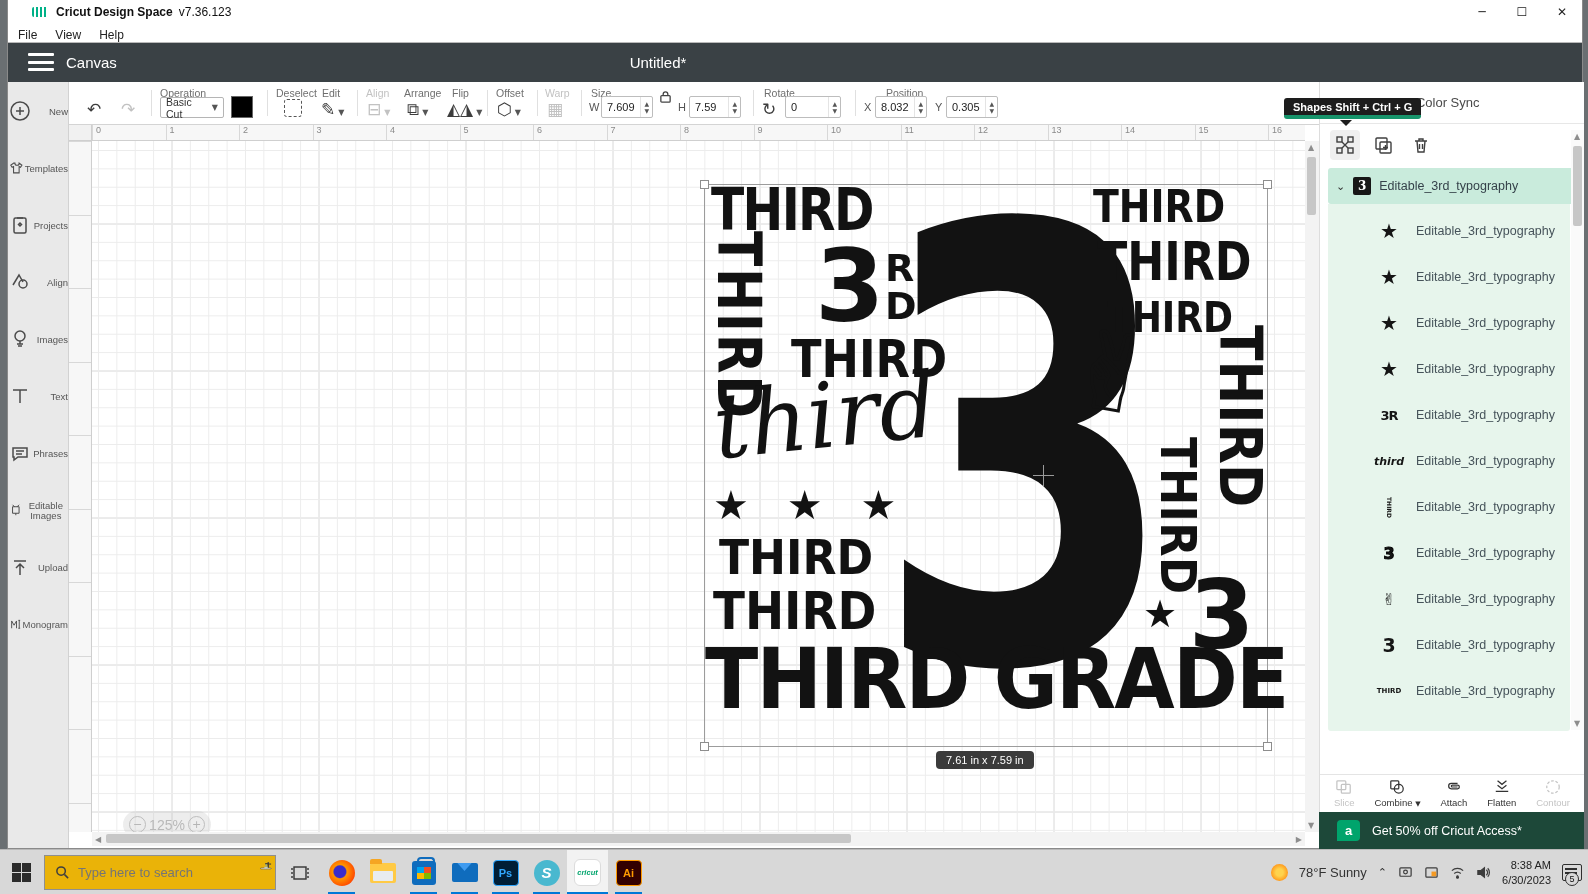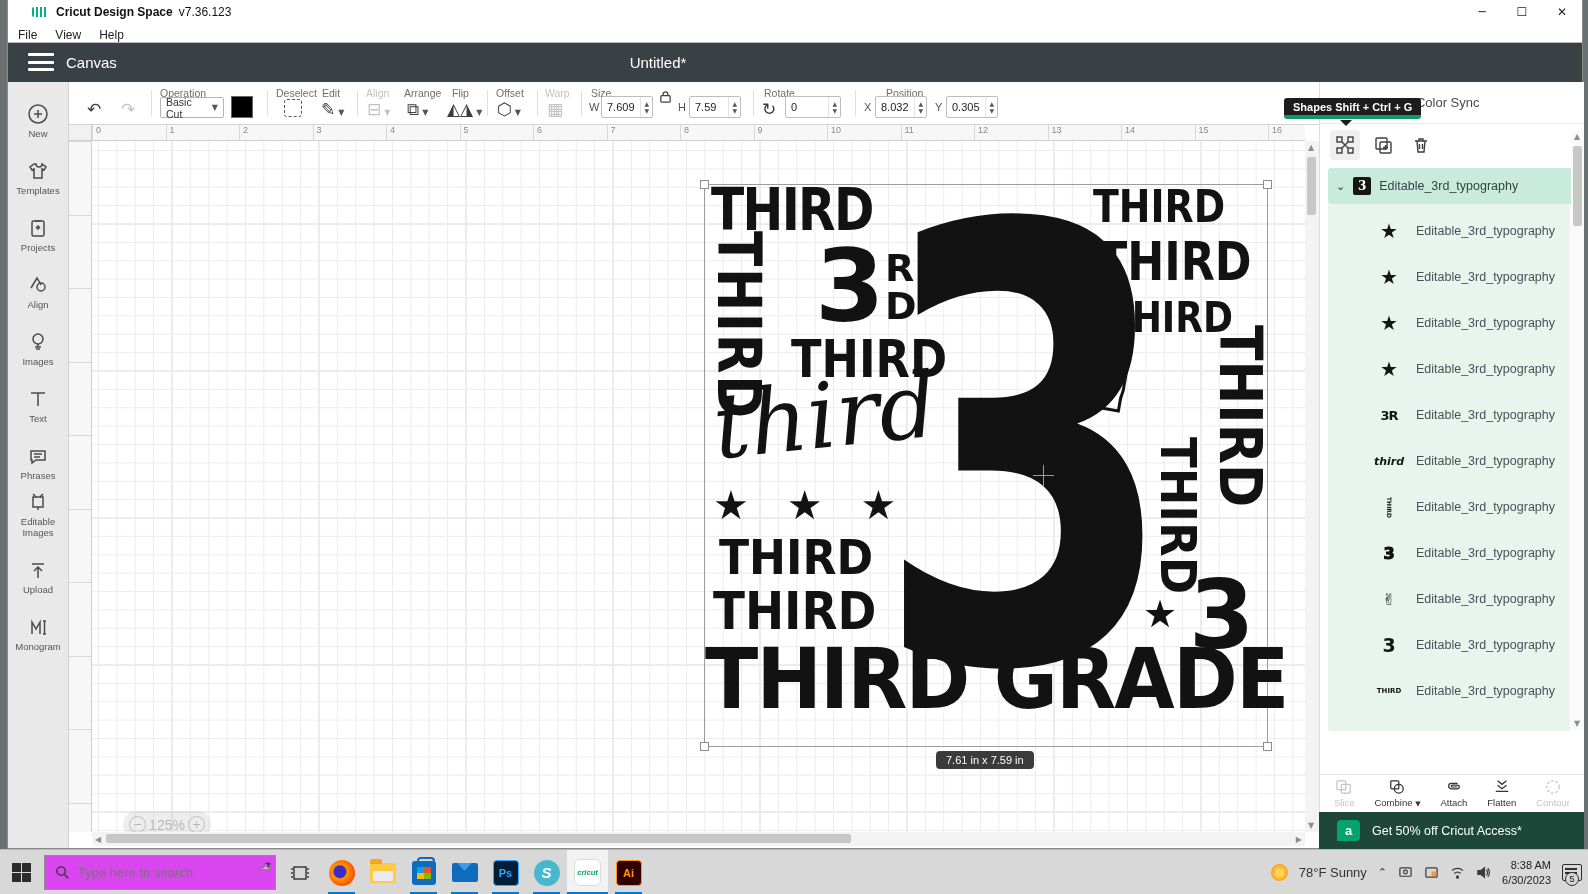--- a/index.html
+++ b/index.html
@@ -40,21 +40,21 @@
   .dd-caret{font-size:8px;color:#555;margin-left:3px}
   .opselect{position:absolute;left:91px;top:15px;width:64px;height:21px;border:1px solid #b5b5b5;border-radius:2px;font-size:10.5px;color:#333;display:flex;align-items:center;justify-content:space-between;padding:0 5px}
   .swatch{position:absolute;left:162px;top:14px;width:22px;height:22px;background:#000;border:1px solid #666}
   .spin{position:absolute;top:14px;height:22px;border:1px solid #bdbdbd;border-radius:2px;background:#fff;display:flex;align-items:stretch}
   .spin .val{font-size:11px;color:#222;display:flex;align-items:center;padding-left:5px;flex:1}
   .spin .arr{display:flex;flex-direction:column;justify-content:center;font-size:6px;color:#555;padding:0 3px;line-height:1.2;border-left:1px solid #e4e4e4}
   .fieldlbl{position:absolute;top:19px;font-size:11px;color:#555}
 
   
   .sidebar{position:absolute;left:0;top:82px;width:61px;bottom:0;background:#e9e9e9;border-right:1px solid #d2d2d2}
-  .sb-item{height:57px;display:flex;flex-direction:column;align-items:center;justify-content:flex-end;cursor:pointer}
+  .sb-item{height:57px;display:flex;flex-direction:row;align-items:center;justify-content:space-between;cursor:pointer}
   .sb-item svg{width:24px;height:24px;stroke:#4b4b4b;fill:none;stroke-width:1.5}
   .sb-item .lbl{font-size:9.5px;color:#555;margin-top:3px;text-align:center;line-height:1.1}
 
   
   .canvasarea{position:absolute;left:61px;top:125px;width:1250px;bottom:2px;background:#fff;overflow:hidden}
   .corner{position:absolute;left:0;top:0;width:23px;height:16px;background:#f1f1f1;border-right:1px solid #cfcfcf;border-bottom:1px solid #cfcfcf}
   .hruler{position:absolute;left:23px;top:0;right:14px;height:16px;background:#f7f7f7;border-bottom:1px solid #cfcfcf;display:flex;overflow:hidden}
   .hruler span{width:73.5px;flex:0 0 73.5px;font-size:9px;color:#8a8a8a;padding-left:3px;border-left:1px solid #d8d8d8}
   .vruler{position:absolute;left:0;top:16px;width:23px;bottom:14px;background:#f7f7f7;border-right:1px solid #cfcfcf;display:flex;flex-direction:column;overflow:hidden}
   .vruler span{height:73.5px;flex:0 0 73.5px;font-size:9px;color:#8a8a8a;border-top:1px solid #d8d8d8;display:flex;justify-content:center;padding-top:2px;transform-origin:center;}
@@ -140,21 +140,21 @@
   .banner{position:absolute;left:1311px;top:812px;width:265px;height:37px;background:#1d4839;display:flex;align-items:center;gap:12px;padding-left:18px}
   .blogo{width:23px;height:21px;background:#00a46c;border-radius:4px 4px 4px 0;color:#fff;font-size:13px;font-weight:bold;display:flex;align-items:center;justify-content:center}
   .banner .btxt{color:#fff;font-size:12.5px}
   .tooltip{position:absolute;left:1276px;top:98px;height:21px;background:#1d1d1d;color:#fff;font-size:11px;font-weight:bold;display:flex;align-items:center;padding:0 9px;border-radius:3px;border-bottom:4px solid #17946b;z-index:60}
   .tooltip:after{content:"";position:absolute;left:56px;top:22px;border:6px solid transparent;border-top-color:#1d1d1d}
 
   
   .taskbar{position:absolute;left:0;top:849px;width:1588px;height:45px;background:#d8d8d8;border-top:1px solid #b9b9b9}
   .startbtn{position:absolute;left:12px;top:13px;width:19px;height:19px;display:grid;grid-template-columns:9px 9px;grid-template-rows:9px 9px;gap:1px}
   .startbtn i{background:#2b2b2b}
-  .searchbox{position:absolute;left:44px;top:5px;width:232px;height:35px;background:#d946ef;border:1px solid #8f8f8f;display:flex;align-items:center;padding-left:10px;gap:8px}
+  .searchbox{position:absolute;left:44px;top:5px;width:232px;height:35px;background:#eab308;border:1px solid #8f8f8f;display:flex;align-items:center;padding-left:10px;gap:8px}
   .searchbox svg{width:15px;height:15px;stroke:#3f3f3f;fill:none;stroke-width:1.6;flex:0 0 auto}
   .searchbox input{border:none;outline:none;font-size:13px;color:#333;width:130px;font-family:"Liberation Sans",sans-serif;background:transparent}
   .searchart{position:absolute;right:2px;top:2px;width:58px;height:29px}
   .tb-icons{position:absolute;left:280px;top:0;height:45px;display:flex}
   .tb-tile{width:41px;height:45px;display:flex;align-items:center;justify-content:center;position:relative;cursor:pointer}
   .tb-tile.active{background:#f2f2f2}
   .tb-tile .runline{position:absolute;bottom:0;left:7px;right:7px;height:3px;background:#0078d7}
   .tb-tile.active .runline{left:0;right:0}
   .ff{width:26px;height:26px;border-radius:50%;background:radial-gradient(circle at 42% 45%,#3a2ccb 0 28%,#ff9500 34%,#ff5000 70%,#e1173f 100%)}
   .folder{width:26px;height:20px;background:#ffca45;border-radius:2px;position:relative}

